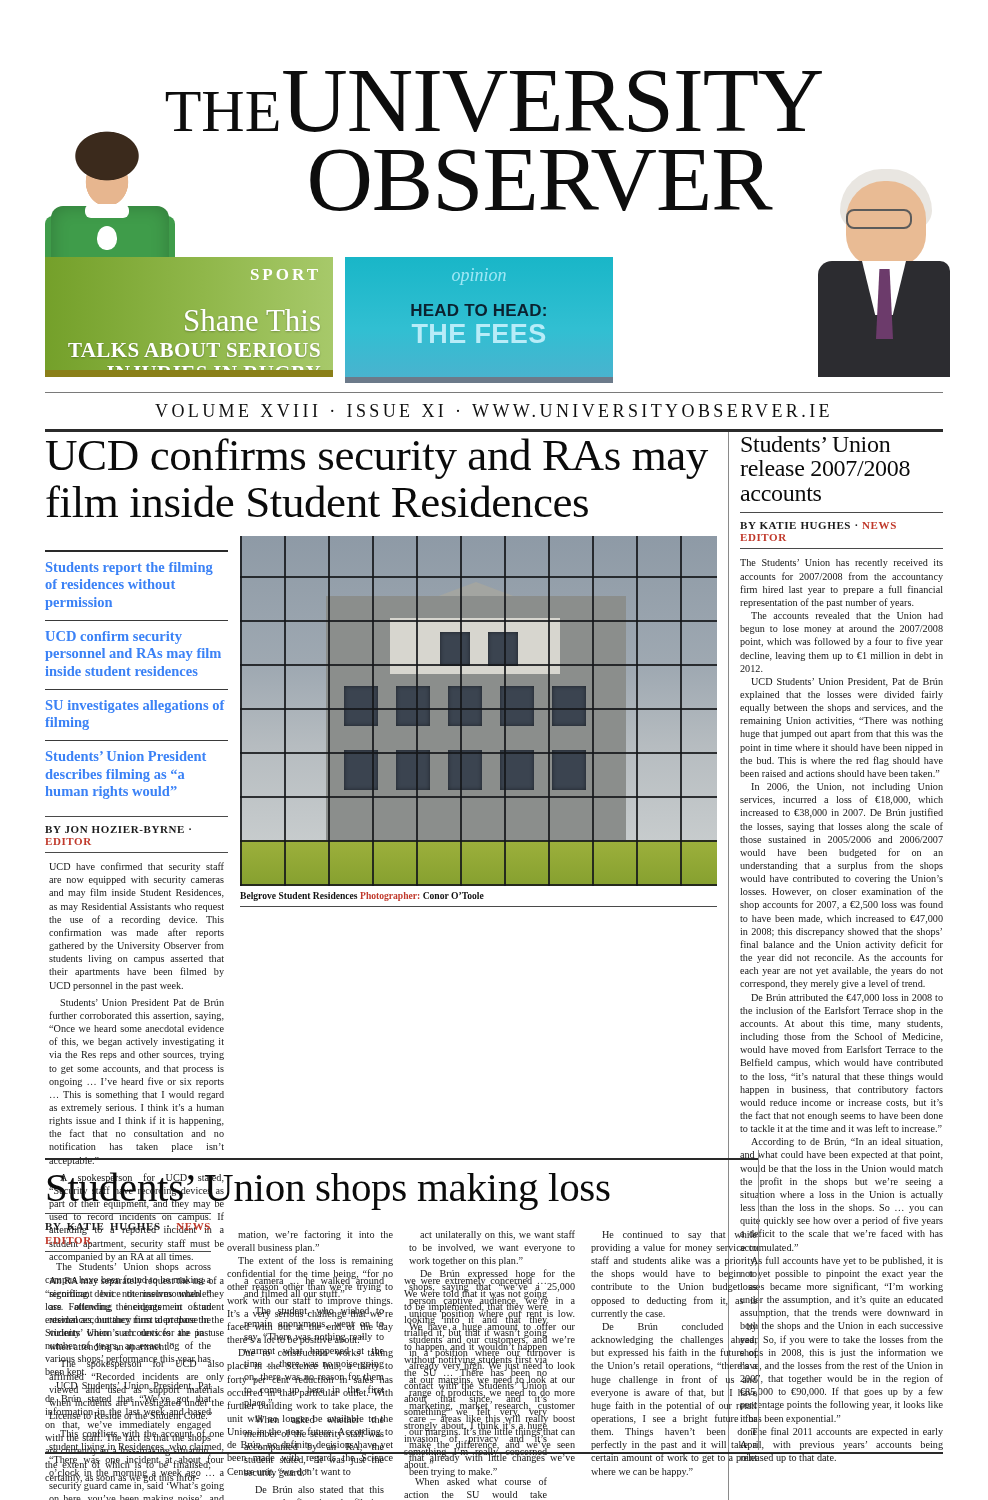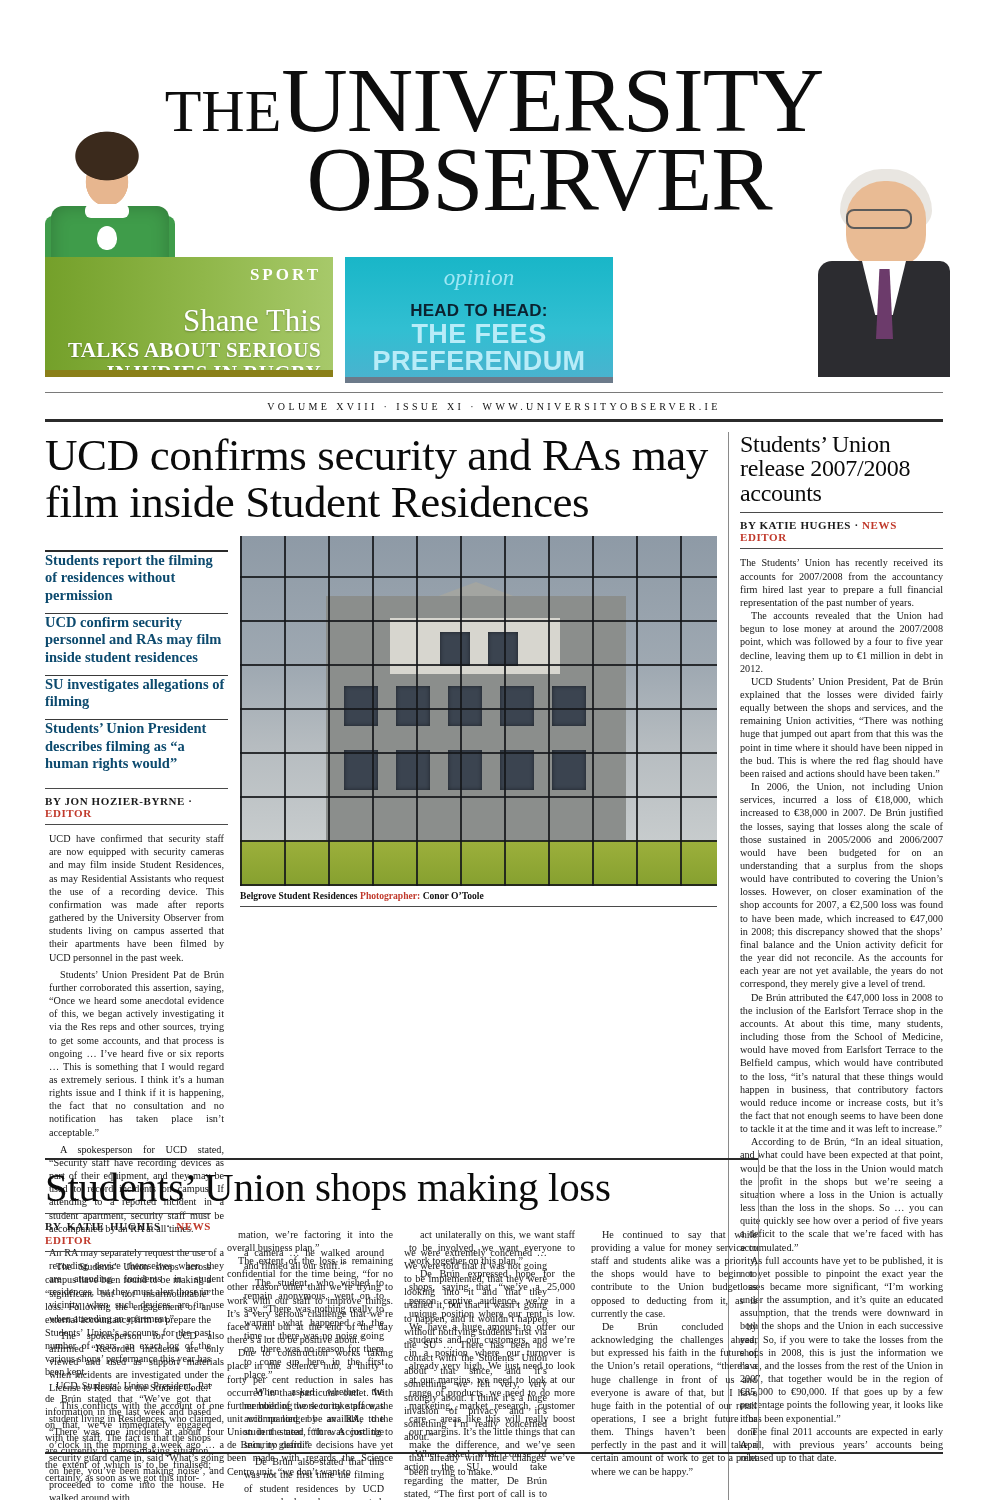--- a/index.html
+++ b/index.html
@@ -99,21 +99,21 @@
   .t-sport{left:0;width:288px;background:linear-gradient(90deg,#74a02a 0%,#90b74a 55%,#a7c96a 100%);}
   .t-opinion{left:300px;width:268px;background:linear-gradient(180deg,#19b6c8 0%,#31bfd2 60%,#49b3cf 100%);border-bottom:6px solid #6c7a8a;}
   .t-otwo{left:580px;width:318px;background:linear-gradient(90deg,#7fae36 0%,#9cc055 45%,#b9d183 100%);}
   .t-sport:after,.t-otwo:after{content:"";position:absolute;left:0;bottom:0;width:100%;height:7px;background:#8a7f18;}
 
   .kicker{
     position:absolute;top:8px;right:12px;
     font-family:"Liberation Serif",serif;letter-spacing:3px;font-size:17px;color:#fff;font-weight:600;
   }
   .kicker.left{left:12px;right:auto;}
-  .kicker.center{left:0;right:0;text-align:center;color:#9fe7f5;font-style:italic;letter-spacing:0;font-size:23px;font-weight:400;}
+  .kicker.center{left:0;right:0;text-align:center;color:#9fe7f5;font-style:italic;letter-spacing:0;font-size:18px;font-weight:400;}
 
   .t-sport .line1{
     position:absolute;left:0;right:12px;top:48px;text-align:right;color:#fff;
     font-family:"Liberation Serif",serif;font-size:31px;line-height:1;
     text-shadow:0 1px 2px rgba(0,0,0,.25);
   }
   .t-sport .line2{
     position:absolute;left:0;right:12px;top:82px;text-align:right;color:#fff;
     font-family:"Liberation Serif",serif;font-size:21px;line-height:1.1;letter-spacing:.4px;font-weight:600;
     text-shadow:0 1px 2px rgba(0,0,0,.25);
@@ -132,21 +132,21 @@
   }
   .t-otwo .name2{
     position:absolute;left:14px;top:78px;color:#fff;font-family:"Liberation Serif",serif;font-size:31px;line-height:1;
     text-shadow:0 1px 2px rgba(0,0,0,.25);
   }
 
   
   .volbar{position:absolute;left:45px;top:392px;width:898px;text-align:center;}
   .volbar .rule-top{border-top:1px solid #7a7a7a;}
   .volbar .voltext{
-    font-family:"Liberation Serif",serif;font-size:10px;letter-spacing:3.4px;color:#111;
+    font-family:"Liberation Serif",serif;font-size:18px;letter-spacing:3.4px;color:#111;
     padding:8px 0 7px 0;
   }
   .volbar .rule-bot{border-top:3px solid #2b2b2b;}
 
   
   .content{position:absolute;left:45px;top:432px;width:898px;}
   .lead-wrap{display:flex;}
   .lead-left{width:672px;}
   .vrule{width:1px;background:#8a8a8a;margin:0 11px;}
   .lead-right{width:203px;}
@@ -162,21 +162,21 @@
   .byline{
     font-family:"Liberation Serif",serif;font-variant:small-caps;font-weight:bold;
     font-size:11px;letter-spacing:.6px;color:#1a1a1a;
     padding:6px 0 5px 0;border-top:1px solid #4a4a4a;border-bottom:1px solid #4a4a4a;margin:7px 0 7px 0;
   }
   .byline .role{color:#c0392b;}
 
   .bullets{width:183px;margin-top:14px;}
   .bullet{
     font-family:"Liberation Serif",serif;font-weight:bold;font-size:14.5px;line-height:1.22;
-    padding:0 0 8px 0;border-top:1px solid #3a3a3a;color:#0c4a6e;
+    padding:7px 0 8px 0;border-top:1px solid #3a3a3a;color:#3b82f6;
   }
   .bullet:first-child{border-top:2px solid #2a2a2a;}
 
   .lead-body{display:flex;gap:0;margin-top:3px;}
   .col{font-family:"Liberation Serif",serif;font-size:10.2px;line-height:1.29;text-align:justify;color:#141414;}
   .col p{margin:4px;text-indent:11px;}
   .col p:first-child{text-indent:0;}
 
   .lead-top{display:flex;margin-top:10px;}
   .bul-col{width:183px;margin-right:12px;}
@@ -285,21 +285,20 @@
           <div>TALKS ABOUT SERIOUS</div>
           <div>INJURIES IN RUGBY</div>
         </div>
       </div>
 
       <div class="teaser t-opinion">
         <div class="kicker center">opinion</div>
         <div class="h2h">HEAD TO HEAD:</div>
         <div class="fees">
           <div>THE FEES</div>
-          <div>PREFERENDUM</div>
         </div>
       </div>
 
     </div>
   </div>
 
   <div class="volbar">
     <div class="rule-top"></div>
     <div class="voltext">VOLUME XVIII · ISSUE XI · WWW.UNIVERSITYOBSERVER.IE</div>
     <div class="rule-bot"></div>

